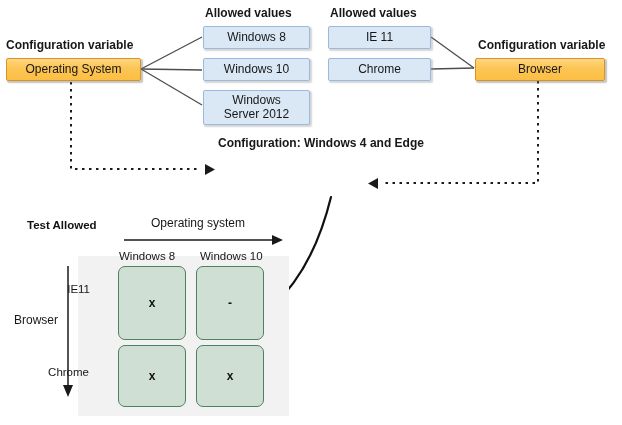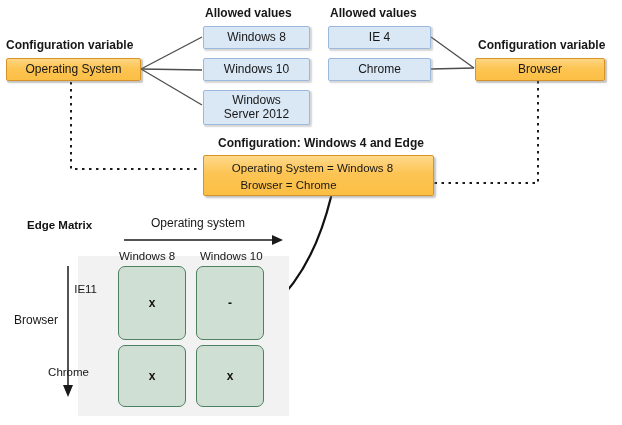--- a/index.html
+++ b/index.html
@@ -163,48 +163,44 @@
 
   <div class="node node-blue" style="left:203px; top:26px; width:107px; height:23px;">Windows 8</div>
 
   <div class="node node-blue" style="left:203px; top:58px; width:107px; height:23px;">Windows 10</div>
 
   <div class="node node-blue" style="left:203px; top:90px; width:107px; height:35px; white-space:pre-line;">Windows
 Server 2012</div>
 
   <div class="caption caption-bold" style="left:330px; top:6px;">Allowed values</div>
 
-  <div class="node node-blue" style="left:328px; top:26px; width:103px; height:23px;">IE 4</div>
+  <div class="node node-blue" style="left:328px; top:26px; width:103px; height:23px;">IE 11</div>
 
   <div class="node node-blue" style="left:328px; top:58px; width:103px; height:23px;">Chrome</div>
 
   <div class="caption" style="left:478px; top:38px;">Configuration variable</div>
 
   <div class="node node-orange" style="left:475px; top:58px; width:130px; height:23px;">Browser</div>
 
   <div class="caption caption-bold" style="left:218px; top:136px;">Configuration: Windows 4 and Edge</div>
 
-  <div class="cfg-box" style="left:203px; top:155px; width:231px; height:41px;">
-    <div class="cfg-line cfg-line-1">Operating System = Windows 8</div>
-    <div class="cfg-line cfg-line-2">Browser = Chrome</div>
-  </div>
-
-  <div class="title-test-matrix" style="left:27px; top:219px;">Edge Matrix</div>
+
+  <div class="title-test-matrix" style="left:27px; top:219px;">Test Allowed</div>
 
   <div class="axis-label" style="left:151px; top:216px;">Operating system</div>
 
   <div class="axis-label" style="left:14px; top:313px;">Browser</div>
 
   <div class="matrix-panel" style="left:78px; top:256px; width:211px; height:160px;"></div>
 
   <div class="col-head" style="left:119px; top:250px;">Windows 8</div>
 
   <div class="col-head" style="left:200px; top:250px;">Windows 10</div>
 
-  <div class="row-head" style="left:65px; top:283px; width:32px;">IE11</div>
+  <div class="row-head" style="left:58px; top:283px; width:32px;">IE11</div>
 
   <div class="row-head" style="left:45px; top:366px; width:44px;">Chrome</div>
 
   <div class="cell" style="left:118px; top:266px; width:68px; height:74px;">x</div>
 
   <div class="cell" style="left:196px; top:266px; width:68px; height:74px;">-</div>
 
   <div class="cell" style="left:118px; top:345px; width:68px; height:62px;">x</div>
 
   <div class="cell" style="left:196px; top:345px; width:68px; height:62px;">x</div>

